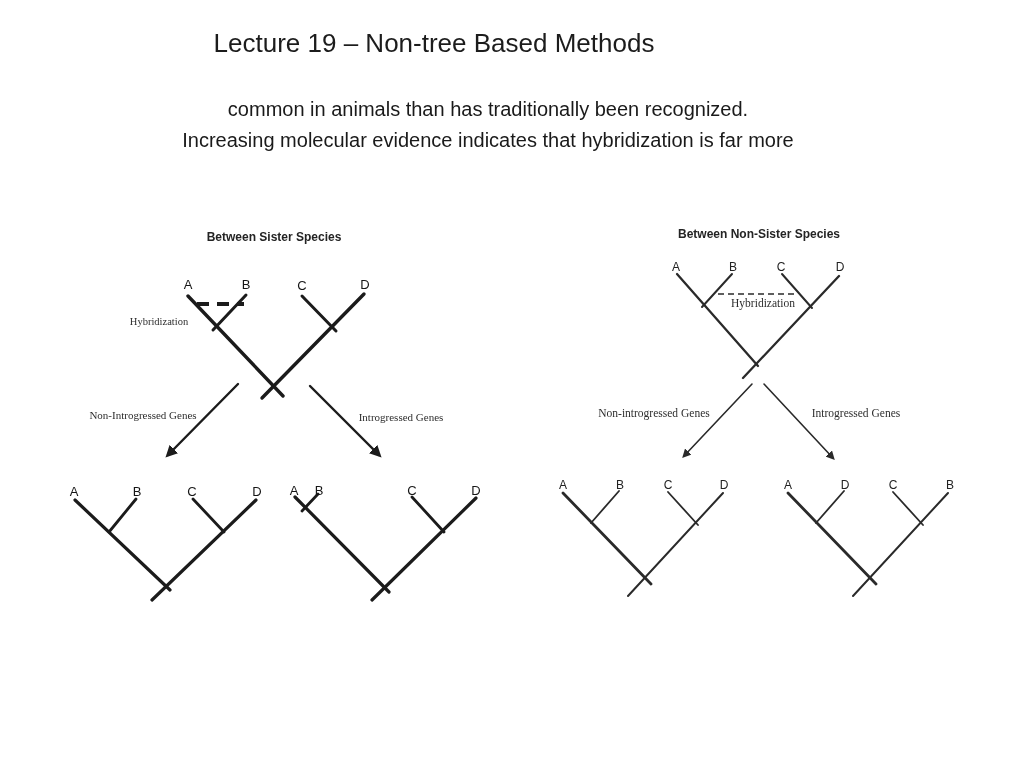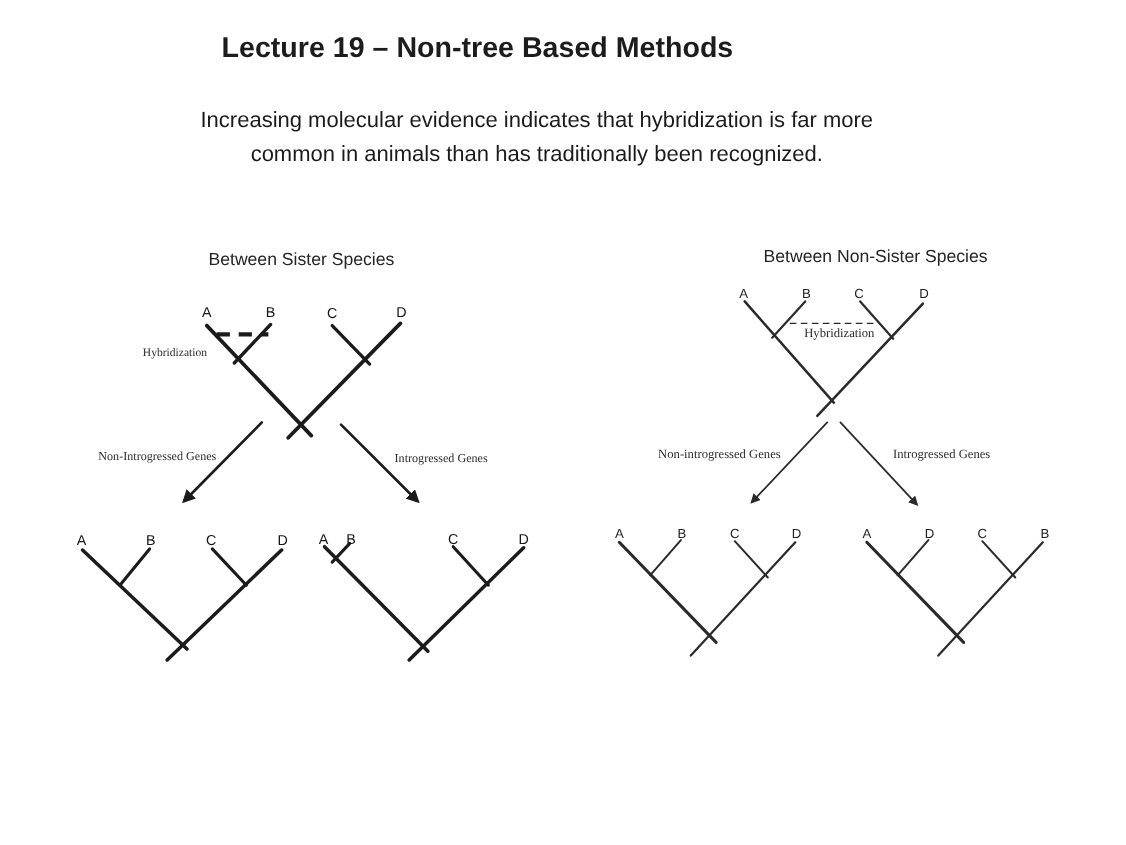--- a/index.html
+++ b/index.html
@@ -1,43 +1,43 @@
 <!DOCTYPE html>
 <html><head>
 <meta charset="utf-8">
 <style>
   html,body{margin:0;padding:0;background:#ffffff;}
   body{width:1024px;height:768px;position:relative;overflow:hidden;
        font-family:"Liberation Sans",sans-serif;color:#1c1c1c;}
   .slide{position:absolute;inset:0;background:#ffffff;}
   .title{position:absolute;top:27px;left:0;width:868px;text-align:center;
-         font-size:26px;line-height:32px;font-weight:700;color:#1c1c1c;}
+         font-size:26px;line-height:32px;font-weight:400;color:#1c1c1c;}
   .subtitle{position:absolute;top:94px;left:88px;width:800px;text-align:center;
             font-size:20px;line-height:31px;color:#1a1a1a;}
-  .heading{position:absolute;transform:translate(-50%,-50%);font-size:16px;
-           color:#242424;white-space:nowrap;}
+  .heading{position:absolute;transform:translate(-50%,-50%);font-size:12px;
+           color:#242424;white-space:nowrap;font-weight:bold;}
   .tip{position:absolute;transform:translate(-50%,-50%);font-size:13px;
        color:#161616;white-space:nowrap;}
   .tip.sm{font-size:12px;color:#222;}
   .small-label{position:absolute;transform:translate(-50%,-50%);font-size:11px;
                color:#2d2d2d;white-space:nowrap;font-family:Liberation Serif, serif;}
   svg.diagram{position:absolute;left:0;top:0;}
   svg.diagram line{stroke-linecap:round;}
   svg.diagram line.dash{stroke-linecap:butt;}
 </style>
 </head>
 <body>
 
 <div class="slide">
 
   <div class="title">Lecture 19 – Non-tree Based Methods</div>
 
   <div class="subtitle">
+    <div>common in animals than has traditionally been recognized.</div>
     <div>Increasing molecular evidence indicates that hybridization is far more</div>
-    <div>common in animals than has traditionally been recognized.</div>
   </div>
 
   <svg class="diagram" width="1024" height="768" viewBox="0 0 1024 768">
     <defs>
       <marker id="ahL" markerUnits="strokeWidth" markerWidth="5" markerHeight="5" viewBox="0 0 10 10" refX="7" refY="5" orient="auto">
         <path d="M0,0 L10,5 L0,10 Z" fill="#1b1b1b"></path>
       </marker>
       <marker id="ahR" markerUnits="strokeWidth" markerWidth="5.5" markerHeight="5.5" viewBox="0 0 10 10" refX="7" refY="5" orient="auto">
         <path d="M0,0 L10,5 L0,10 Z" fill="#2a2a2a"></path>
       </marker>
@@ -92,21 +92,21 @@
 
     <g stroke="#2a2a2a">
       <line x1="788" y1="493" x2="876" y2="584" stroke-width="2.8"></line>
       <line x1="844" y1="491" x2="816" y2="523" stroke-width="1.8"></line>
       <line x1="893" y1="492" x2="923" y2="525" stroke-width="1.8"></line>
       <line x1="948" y1="493" x2="853" y2="596" stroke-width="2"></line>
     </g>
   </svg>
 
   <div class="heading" style="left:274px;top:237px;">Between Sister Species</div>
-  <div class="heading" style="left:759px;top:234px;margin-left:37px;">Between Non-Sister Species</div>
+  <div class="heading" style="left:759px;top:234px;">Between Non-Sister Species</div>
 
   <div class="small-label" style="left:159px;top:321px;font-size:10.5px;">Hybridization</div>
   <div class="small-label" style="left:763px;top:303px;font-size:11.5px;">Hybridization</div>
 
   <div class="small-label" style="left:143px;top:415px;">Non-Introgressed Genes</div>
   <div class="small-label" style="left:401px;top:417px;">Introgressed Genes</div>
   <div class="small-label" style="left:654px;top:413px;font-size:11.5px;">Non-introgressed Genes</div>
   <div class="small-label" style="left:856px;top:413px;font-size:11.5px;">Introgressed Genes</div>
 
   <div class="tip" style="left:188px;top:284px;">A</div>

